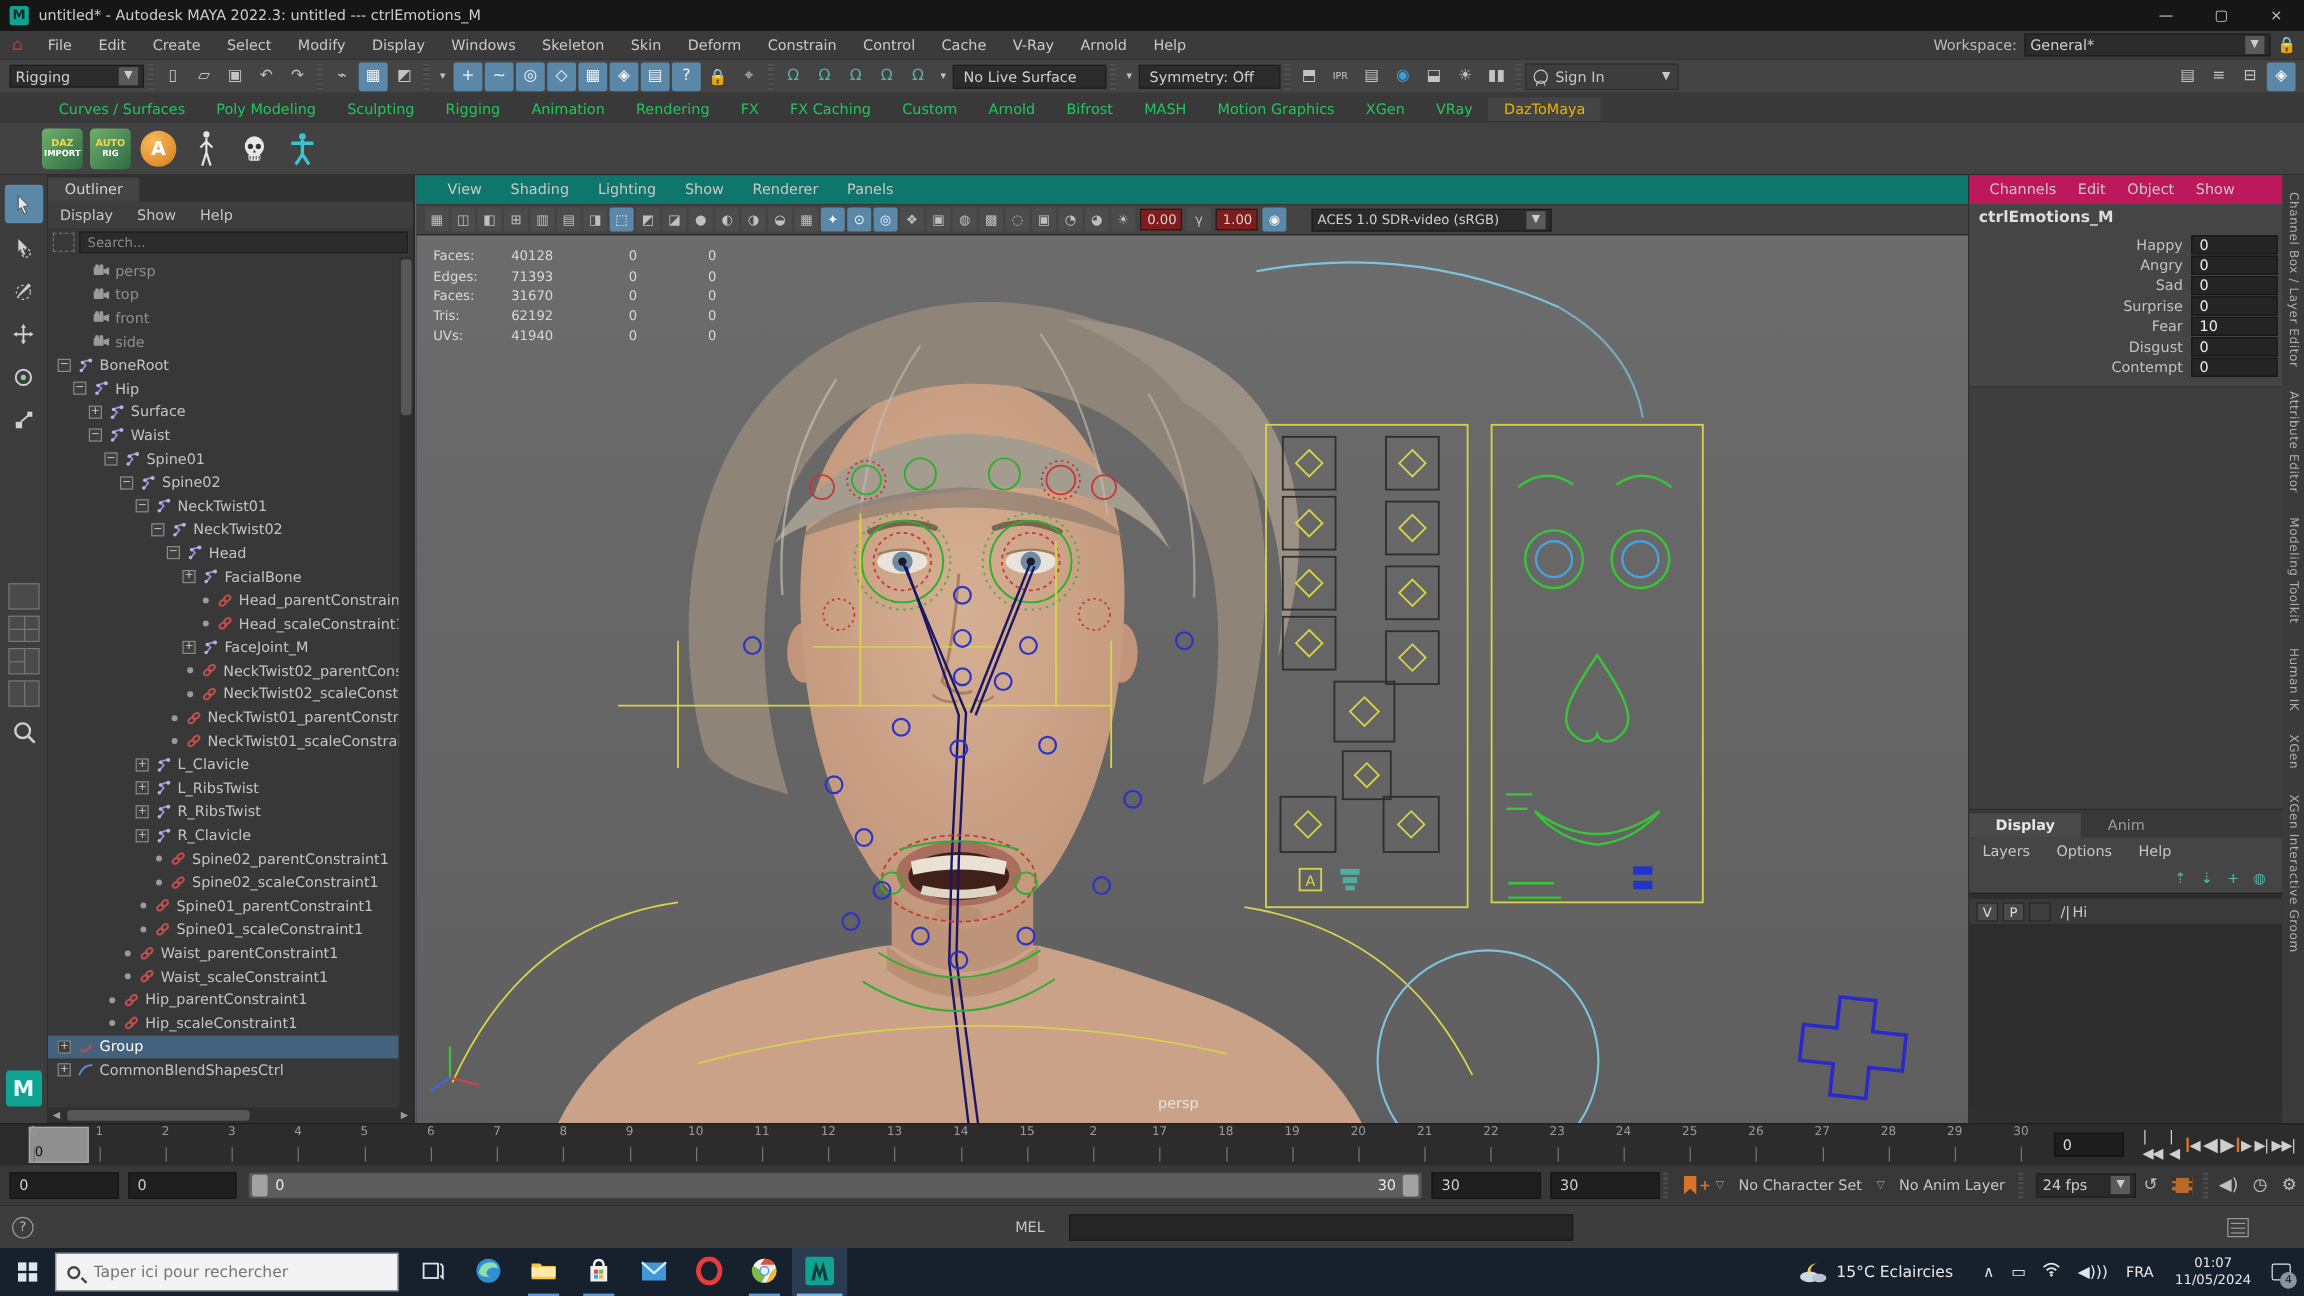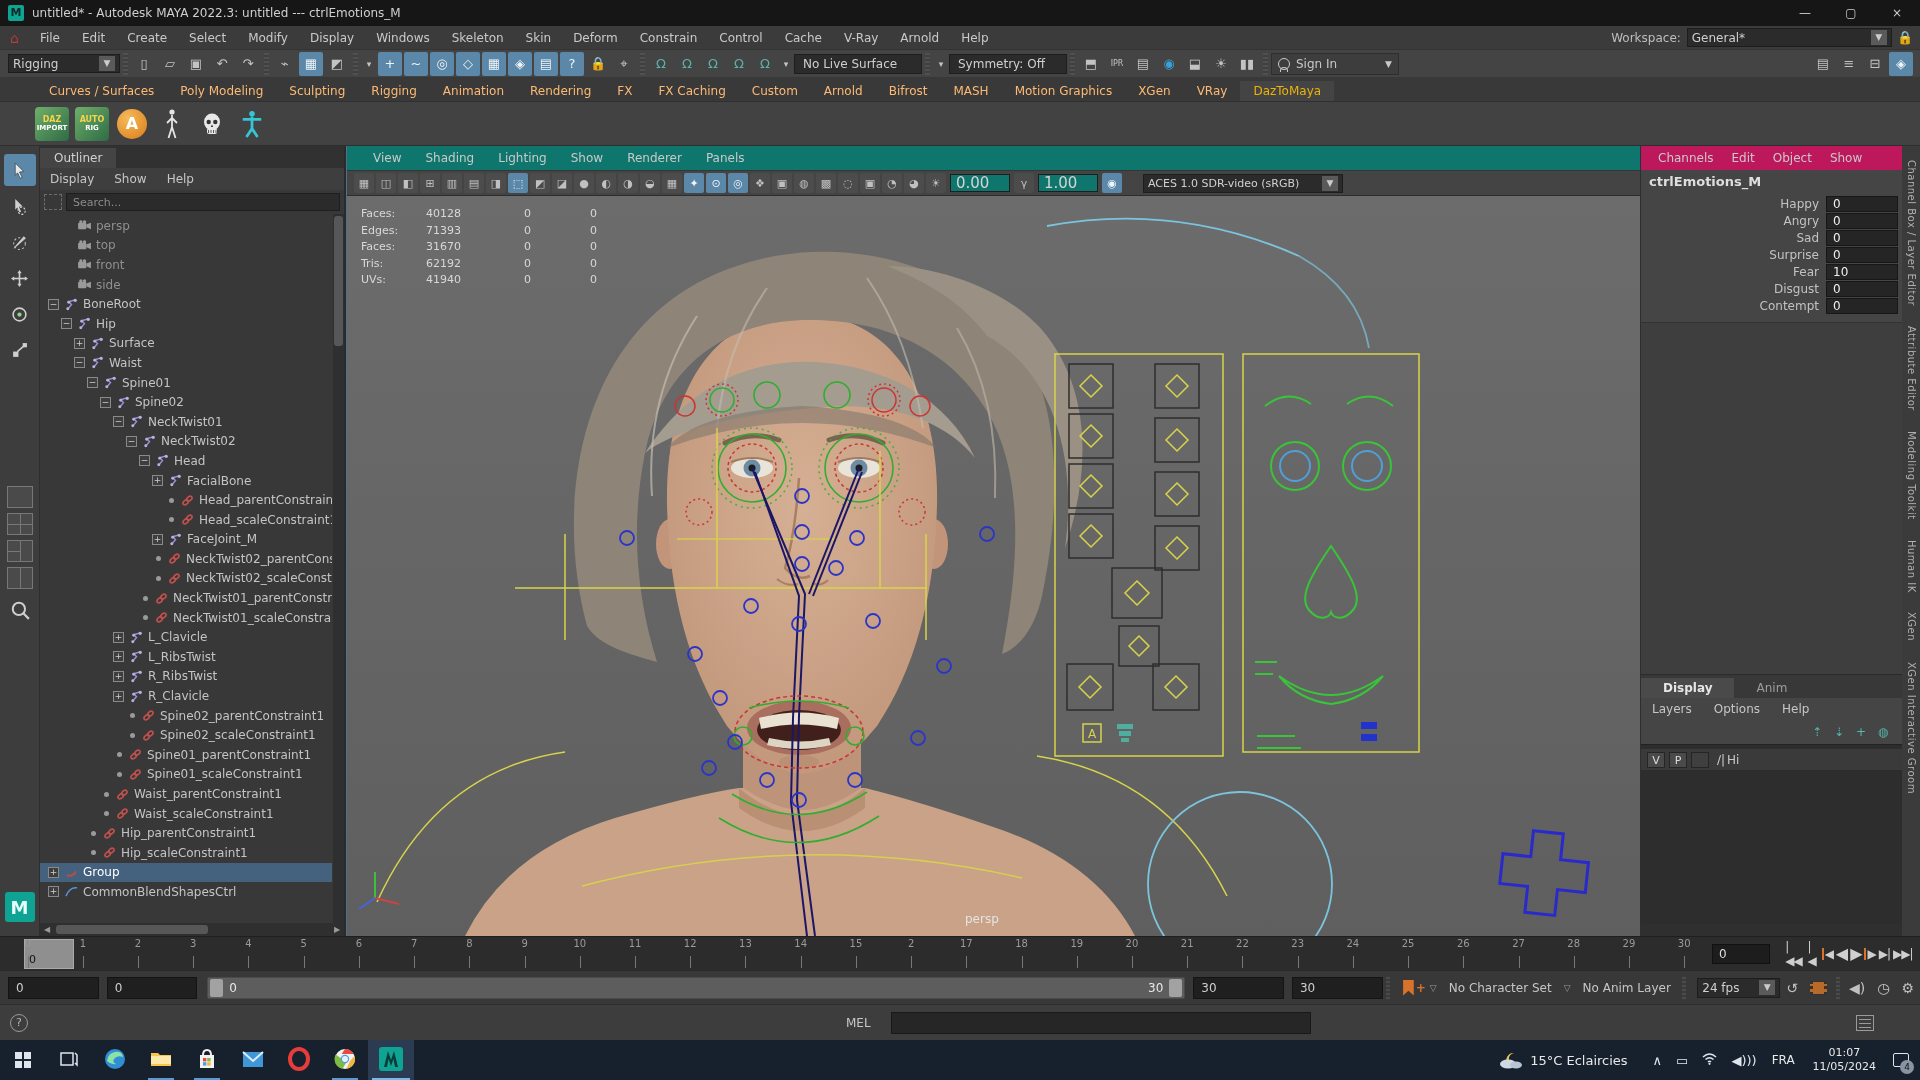--- a/index.html
+++ b/index.html
@@ -36,21 +36,21 @@
   .ibtn.teal{color:#5ab3a8;}
   .ibtn.small{width:14px;font-size:9px;}
   .fieldbox{background:#2b2b2b;border:1px solid #1e1e1e;height:20px;display:flex;align-items:center;padding:0 8px;color:#cfcfcf;}
   #modesel.select{width:112px;margin-left:8px;}
   .iprtxt{font-size:8px;letter-spacing:0;}
   #signin{display:flex;align-items:center;background:#3d3d3d;border:1px solid #2e2e2e;height:22px;padding:0 6px;width:128px;}
   #signin .avatar{width:12px;height:12px;border:1.5px solid #c9c9c9;border-radius:50%;margin-right:6px;position:relative;}
   #signin .avatar:after{content:"";position:absolute;left:1px;top:8px;width:6px;height:4px;border:1.5px solid #c9c9c9;border-bottom:none;border-radius:4px 4px 0 0;}
   
   #shelftabs{left:0;top:78px;width:1920px;height:24px;background:#393939;display:flex;align-items:flex-end;padding-left:36px;border-bottom:1px solid #2f2f2f;}
-  #shelftabs .stab{padding:3px 13px;color:#fdba74;font-size:12px;}
+  #shelftabs .stab{padding:3px 13px;color:#22c55e;font-size:12px;}
   #shelftabs .stab.active{color:#eab308;background:#444;}
   #shelfrow{left:0;top:102px;width:1920px;height:44px;background:#424242;display:flex;align-items:center;padding-left:34px;border-bottom:1px solid #2e2e2e;}
   .shelfbtn{width:36px;height:36px;margin-right:4px;display:flex;align-items:center;justify-content:center;border-radius:3px;}
   .dazbox{width:34px;height:34px;border-radius:4px;background:linear-gradient(135deg,#6fb06a,#2e6b45);
           color:#fff;font-size:7px;font-weight:bold;text-align:center;display:flex;flex-direction:column;justify-content:center;line-height:8px;}
   .dazbox .y{color:#f5d34c;font-size:8px;}
   .qrig{width:30px;height:30px;border-radius:50%;background:radial-gradient(circle at 35% 30%,#f6b95a,#d97e18);
         color:#fff;font-size:16px;font-weight:bold;display:flex;align-items:center;justify-content:center;}
   
   #toolbox{left:0;top:146px;width:40px;height:790px;background:#3d3d3d;border-right:1px solid #2e2e2e;
@@ -94,21 +94,21 @@
   #ohscroll .harrow{width:14px;color:#999;font-size:8px;text-align:center;}
   #ohscroll .htrack{flex:1;position:relative;height:9px;}
   #ohscroll .hthumb{position:absolute;left:2px;top:0;width:55%;height:9px;background:#575757;border-radius:3px;}
   
   #viewport{left:346px;top:146px;width:1294px;height:790px;background:#3a3a3a;display:flex;flex-direction:column;border-left:1px solid #50708c;}
   #vpmenus{height:24px;display:flex;align-items:center;background:#0f766e;padding-left:14px;}
   #vpmenus span{padding:0 12px;color:#c9c9c9;}
   #vptools{height:26px;display:flex;align-items:center;background:#444;border-top:1px solid #353535;border-bottom:1px solid #2d2d2d;padding-left:6px;}
   .vpi{width:20px;height:20px;margin:0 1px;display:flex;align-items:center;justify-content:center;color:#c0c0c0;font-size:11px;border-radius:2px;background:#4c4c4c;}
   .vpi.on{background:#5b87a8;color:#f0f5f9;}
-  .vpfield{background:#0f766e;border:1px solid #1e1e1e;width:60px;height:18px;color:#d5d5d5;font-size:15px;display:flex;align-items:center;padding:0 5px;margin:0 3px;}
+  .vpfield{background:#7f1d1d;border:1px solid #1e1e1e;width:35px;height:18px;color:#d5d5d5;font-size:11px;display:flex;align-items:center;padding:0 5px;margin:0 3px;}
   #csdrop.select{width:200px;height:19px;font-size:11px;margin-left:20px;}
   #vpcanvas{flex:1;position:relative;overflow:hidden;}
   #vpcanvas svg{display:block;}
   #hud{position:absolute;left:14px;top:10px;font-size:11px;color:#d8d8d8;}
   .hudrow{display:flex;line-height:16.5px;}
   .hudrow .hl{width:44px;}
   .hudrow .hv{width:56px;text-align:right;}
   .hudrow .h1{width:70px;text-align:right;}
   .hudrow .h2{width:66px;text-align:right;}
   .rg{stroke:#2fae2f;fill:none;stroke-width:1.6px;}
@@ -1422,20 +1422,24 @@
 
   <div id="taskbar" class="abs">
     <div id="startbtn">
       <div class="winlogo">
           <i></i>
           <i></i>
           <i></i>
           <i></i>
         </div>
     </div>
+    <div id="tbsearch">
+      <span class="mag"></span>
+      <input placeholder="Taper ici pour rechercher" style="">
+    </div>
     <div id="apps" class="row">
         <div class="tbapp">
           <span><svg width="20" height="20" viewBox="0 0 20 20">
               <rect x="2" y="4" width="12" height="12" fill="none" stroke="#dfe5ec" stroke-width="1.5"></rect>
               <path d="M16 4 L18 6 V16 L16 14" fill="none" stroke="#dfe5ec" stroke-width="1.5"></path>
             </svg></span>
         </div>
         <div class="tbapp">
           <span><svg width="24" height="24" viewBox="0 0 24 24">
               <circle cx="12" cy="12" r="10" fill="#2f8fd4"></circle>

